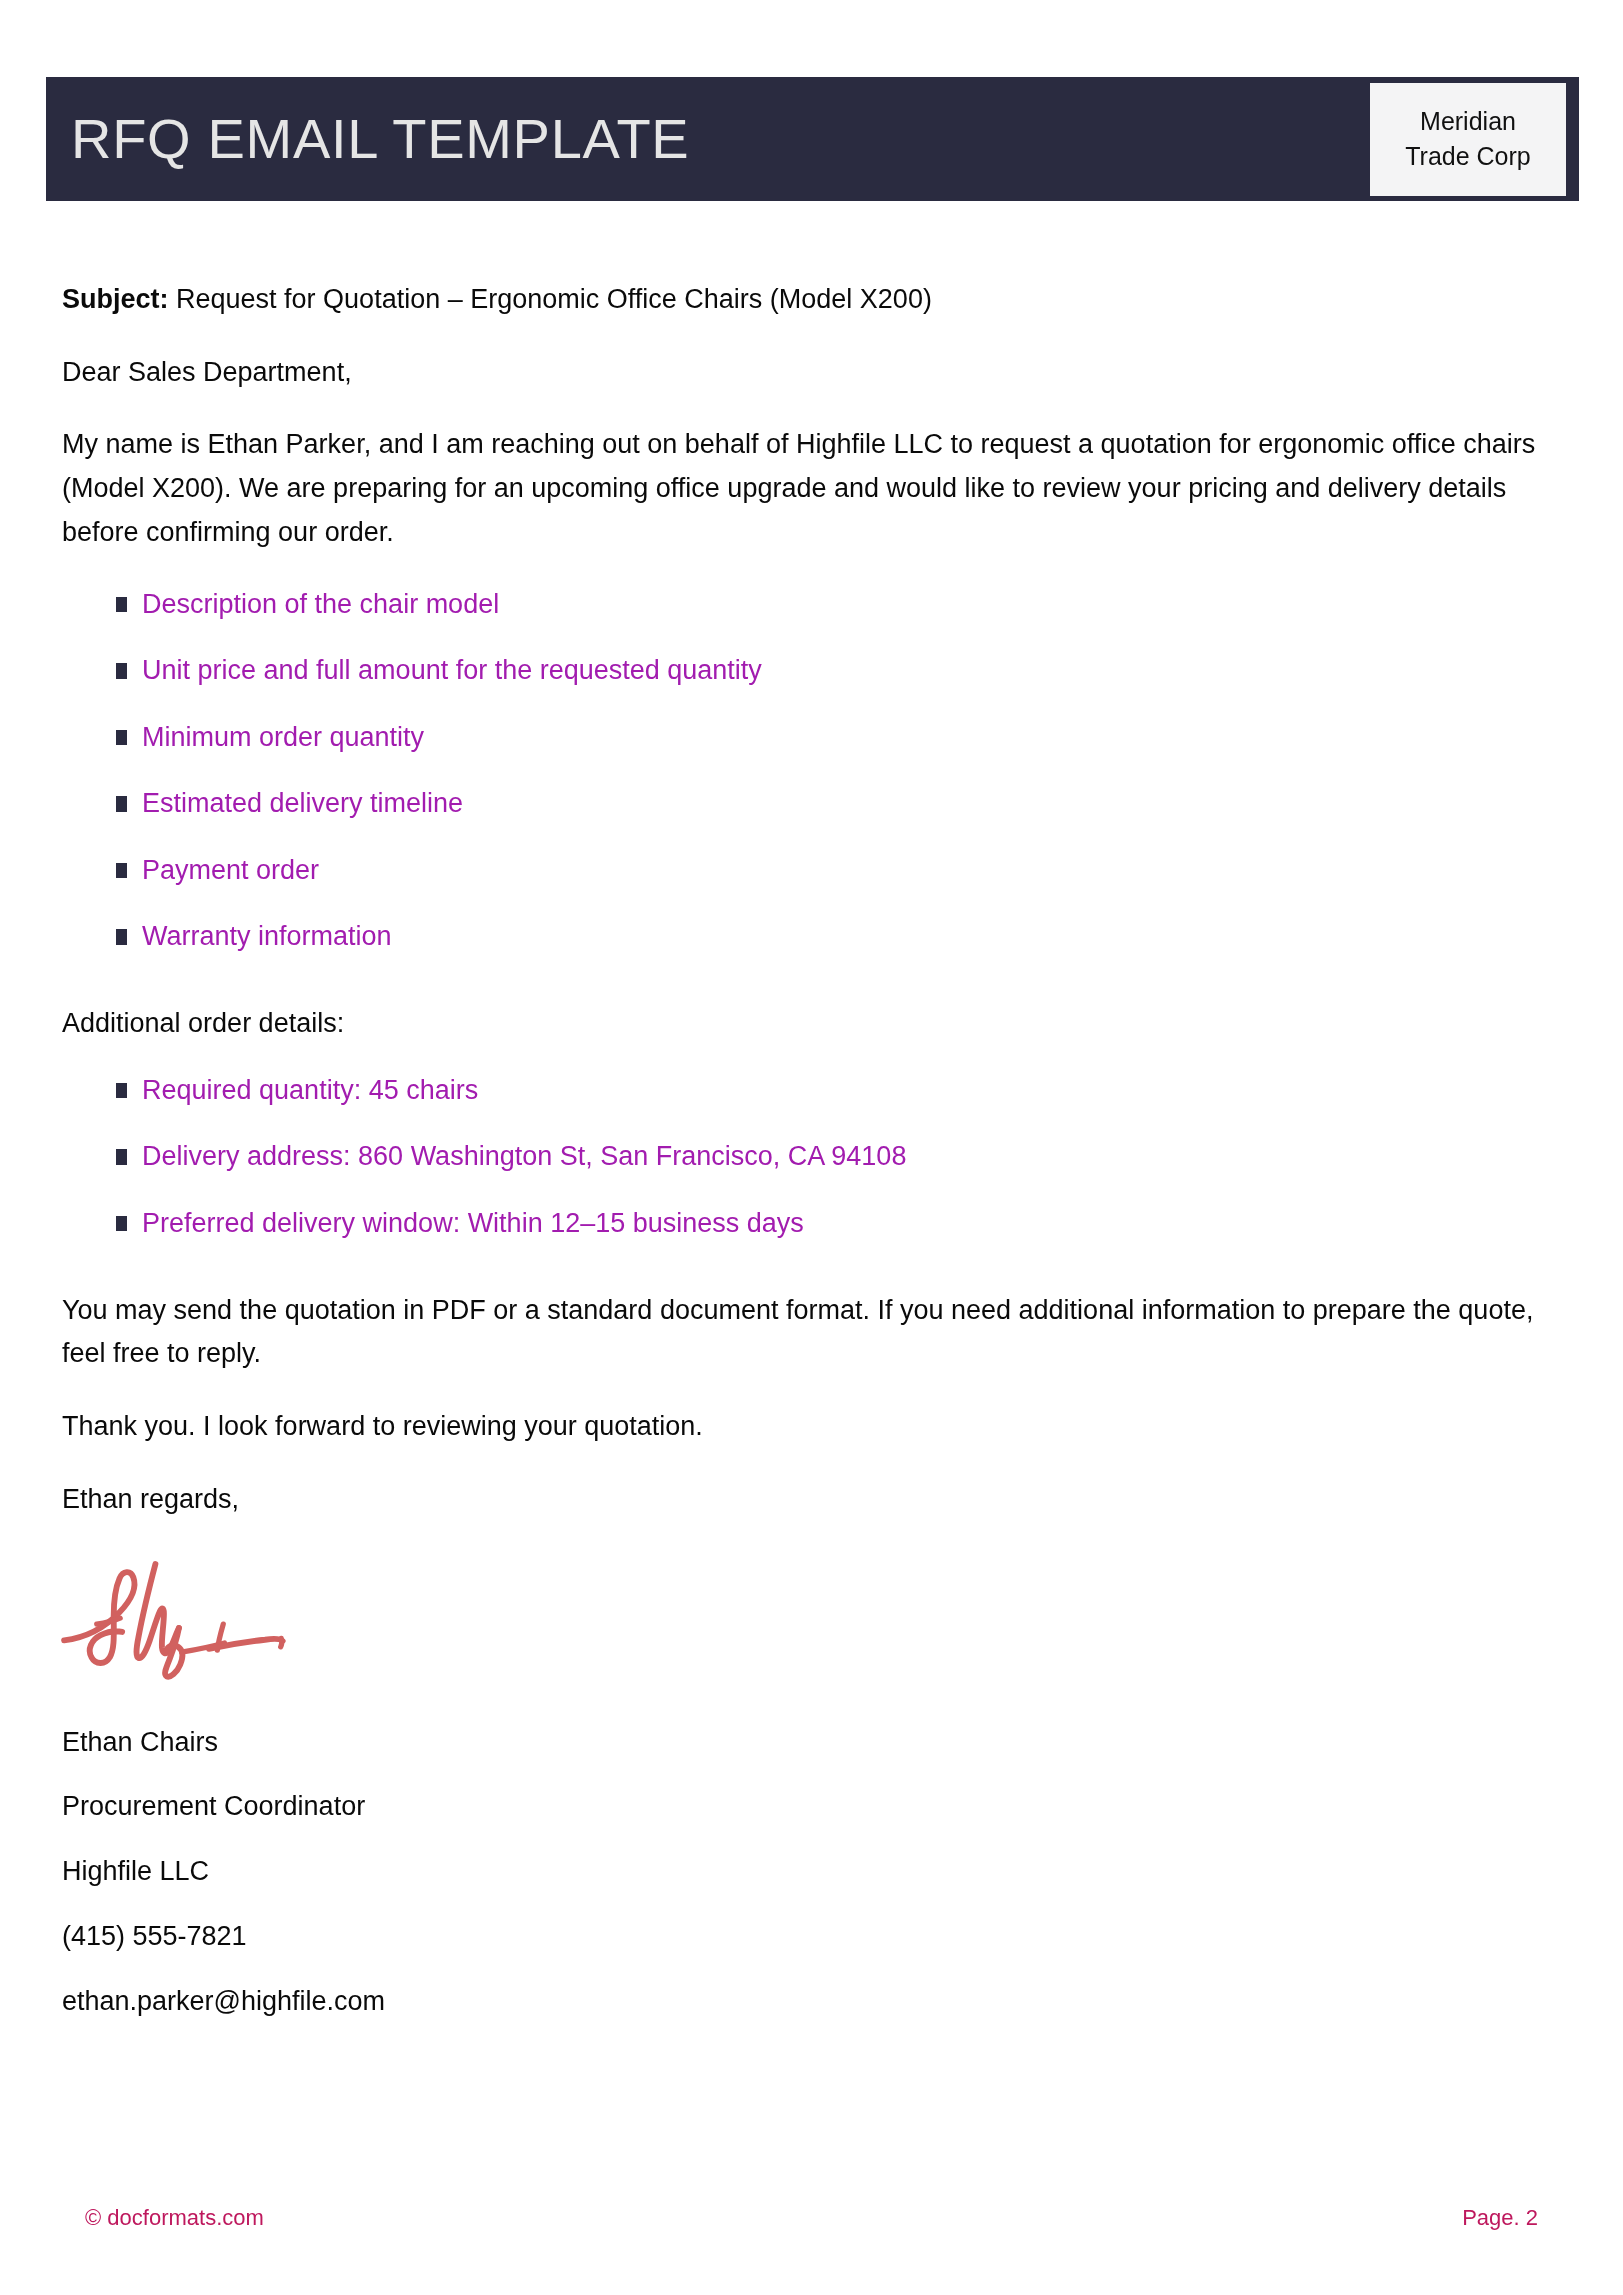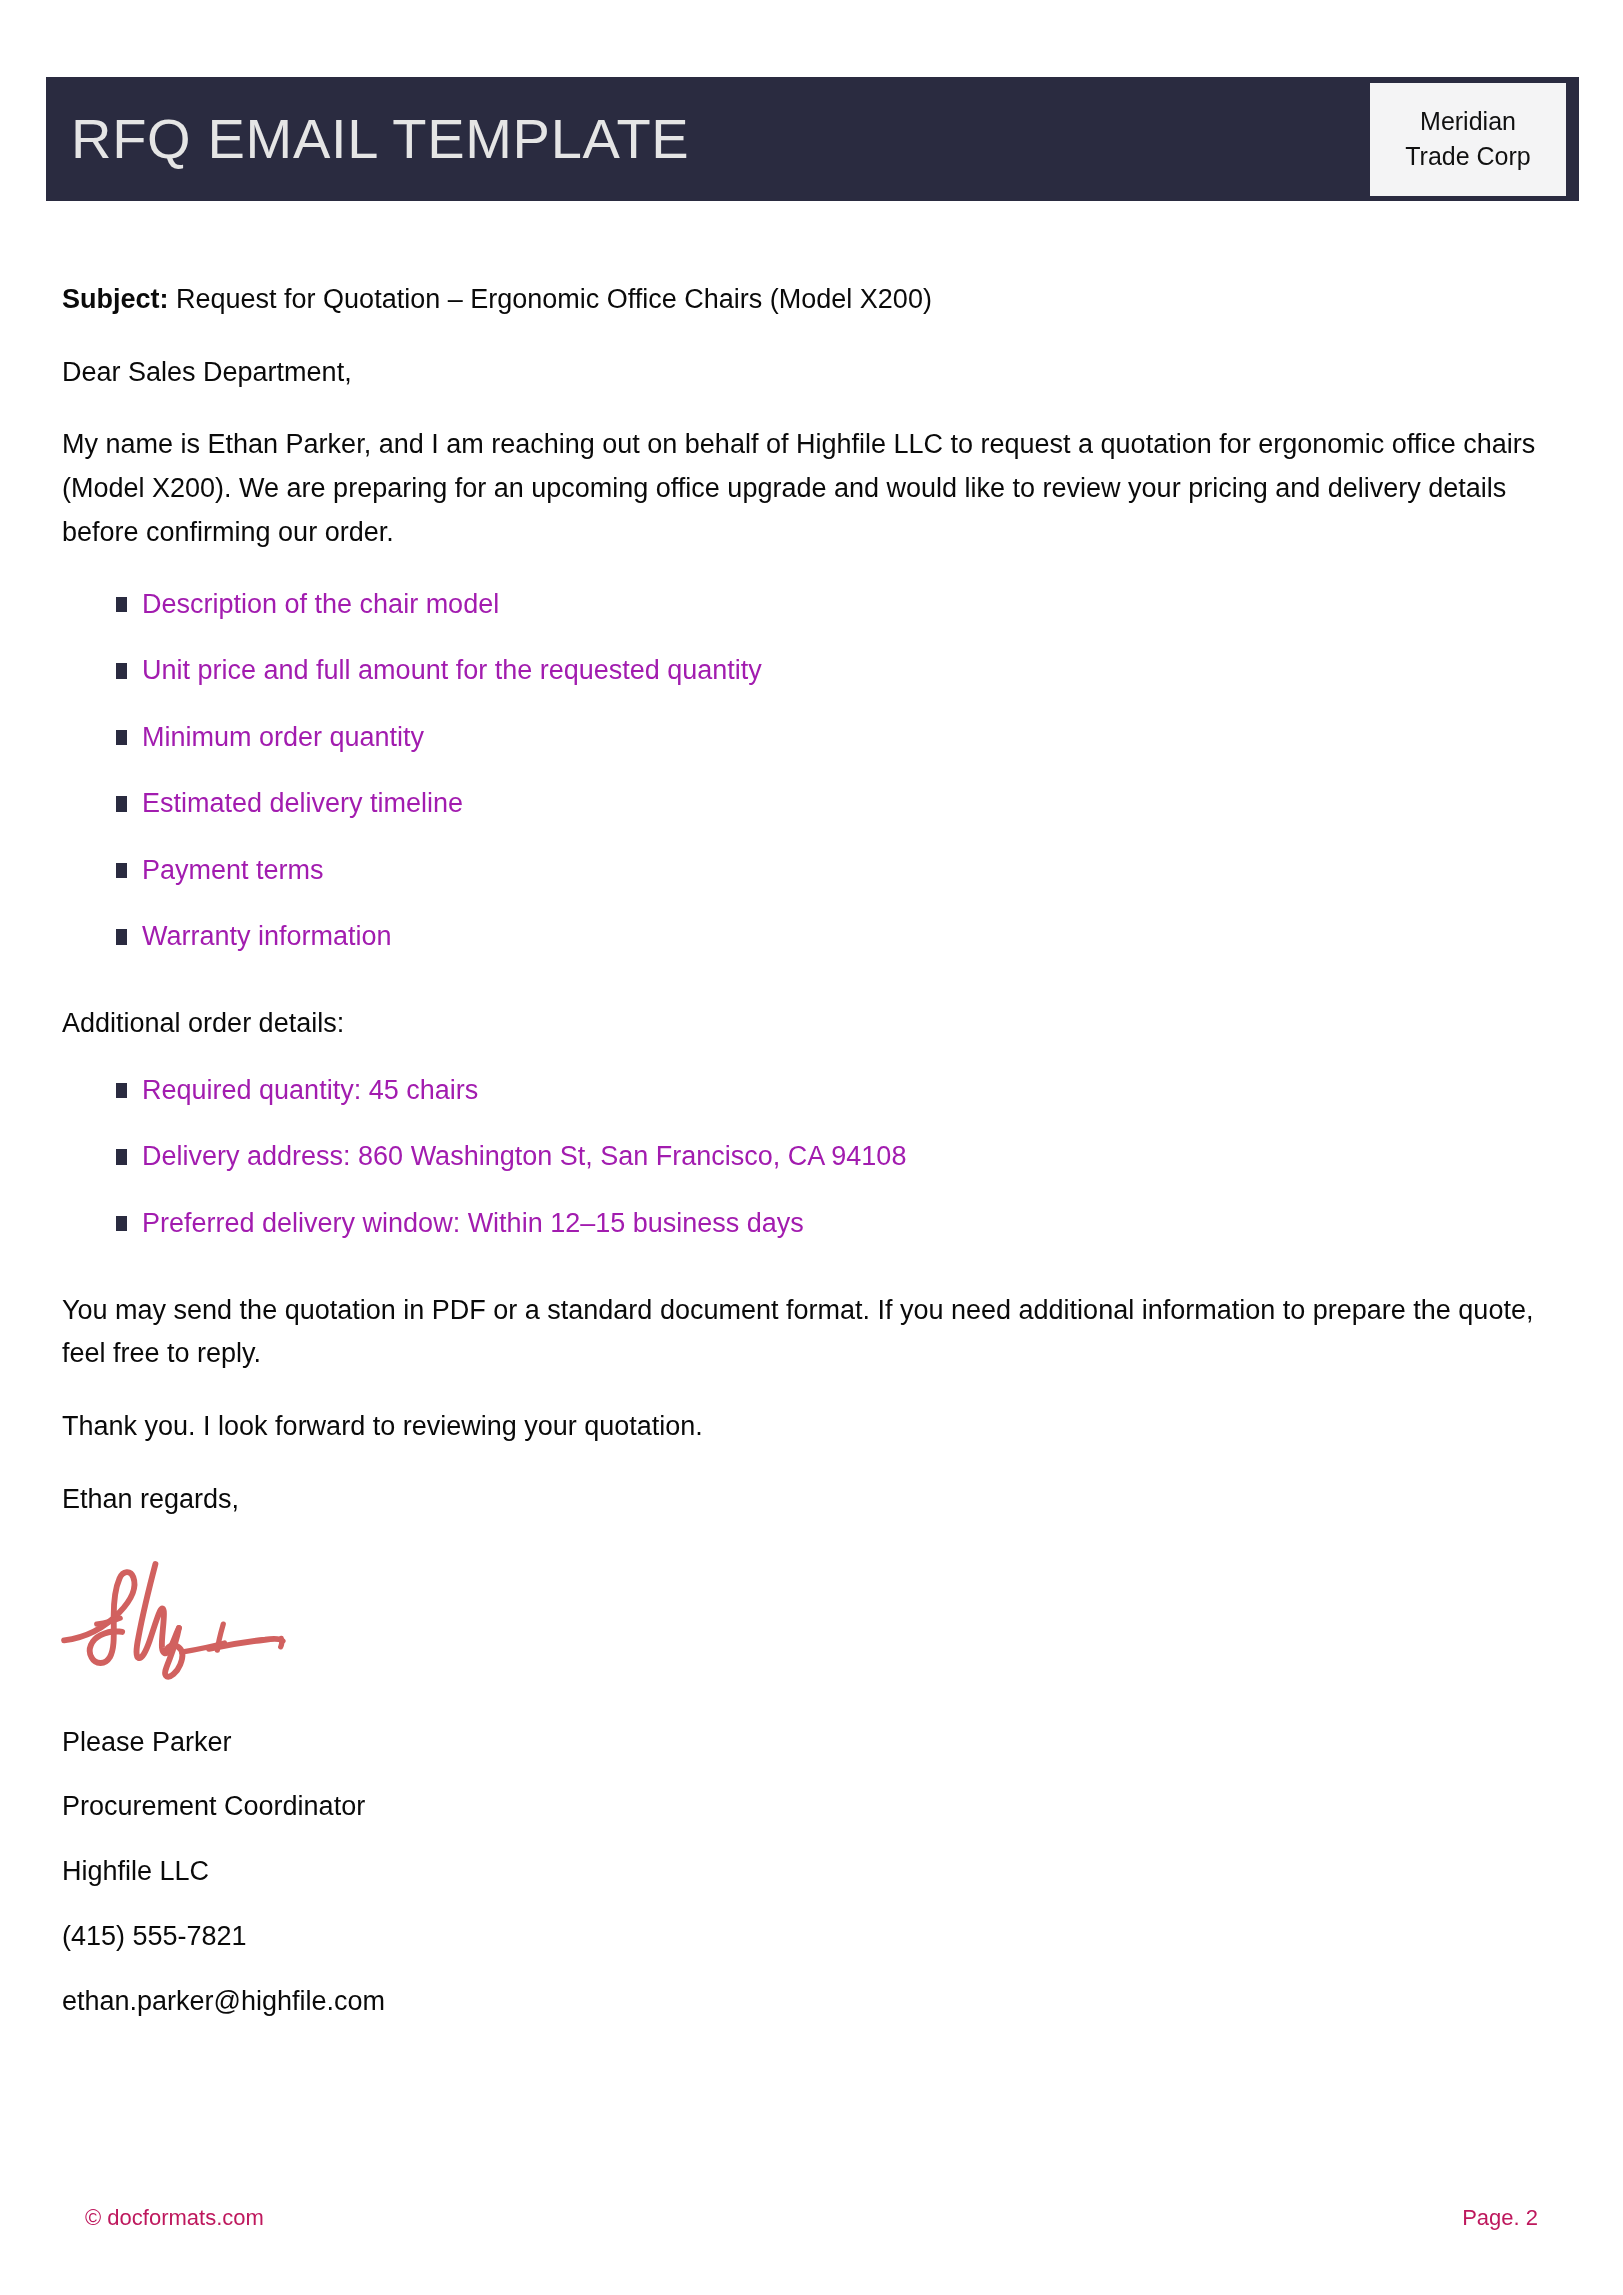--- a/index.html
+++ b/index.html
@@ -172,21 +172,21 @@
       <li class="bullet-item">
         <span class="bullet-marker"></span>
         <span>Minimum order quantity</span>
       </li>
       <li class="bullet-item">
         <span class="bullet-marker"></span>
         <span>Estimated delivery timeline</span>
       </li>
       <li class="bullet-item">
         <span class="bullet-marker"></span>
-        <span>Payment terms</span>
+        <span>Payment order</span>
       </li>
       <li class="bullet-item">
         <span class="bullet-marker"></span>
         <span>Warranty information</span>
       </li>
     </ul>
 
     <div class="spacer-md"></div>
 
     <p class="para tight">Additional order details:</p>
@@ -230,21 +230,21 @@
                    C 173 195, 183 186, 188 174 C 193 162, 192 152, 185 147
                    C 178 142, 170 145, 167 152" stroke-width="9"></path>
           <path d="M190 155 C 214 151, 238 146, 256 141" stroke-width="8"></path>
           <path d="M254 112 C 250 126, 246 141, 245 152" stroke-width="8"></path>
           <path d="M232 150 C 260 144, 290 139, 318 136 C 332 134, 341 134, 345 138" stroke-width="9"></path>
           <path d="M343 134 C 344 139, 344 143, 342 147" stroke-width="8"></path>
         </g>
       </svg>
     </div>
 
-    <p class="sig-line">Please Parker</p>
+    <p class="sig-line">Ethan Chairs</p>
     <p class="sig-line">Procurement Coordinator</p>
     <p class="sig-line">Highfile LLC</p>
     <p class="sig-line">(415) 555-7821</p>
     <p class="sig-line">ethan.parker@highfile.com</p>
 
   </div>
 
   <div class="footer">
     <span>© docformats.com</span>
     <span>Page. 2</span>

